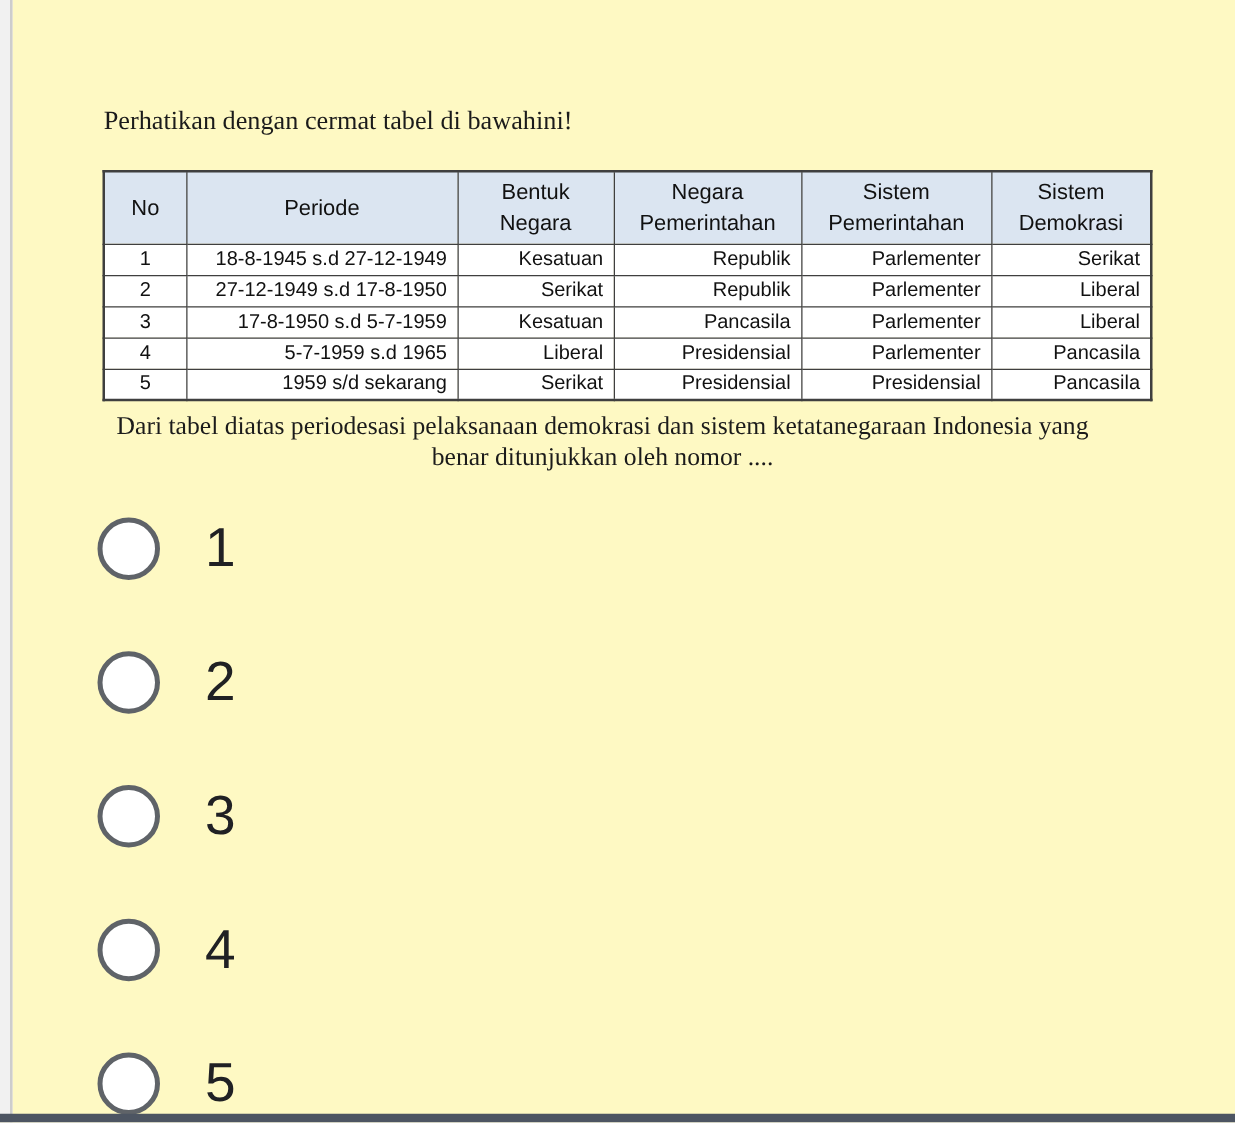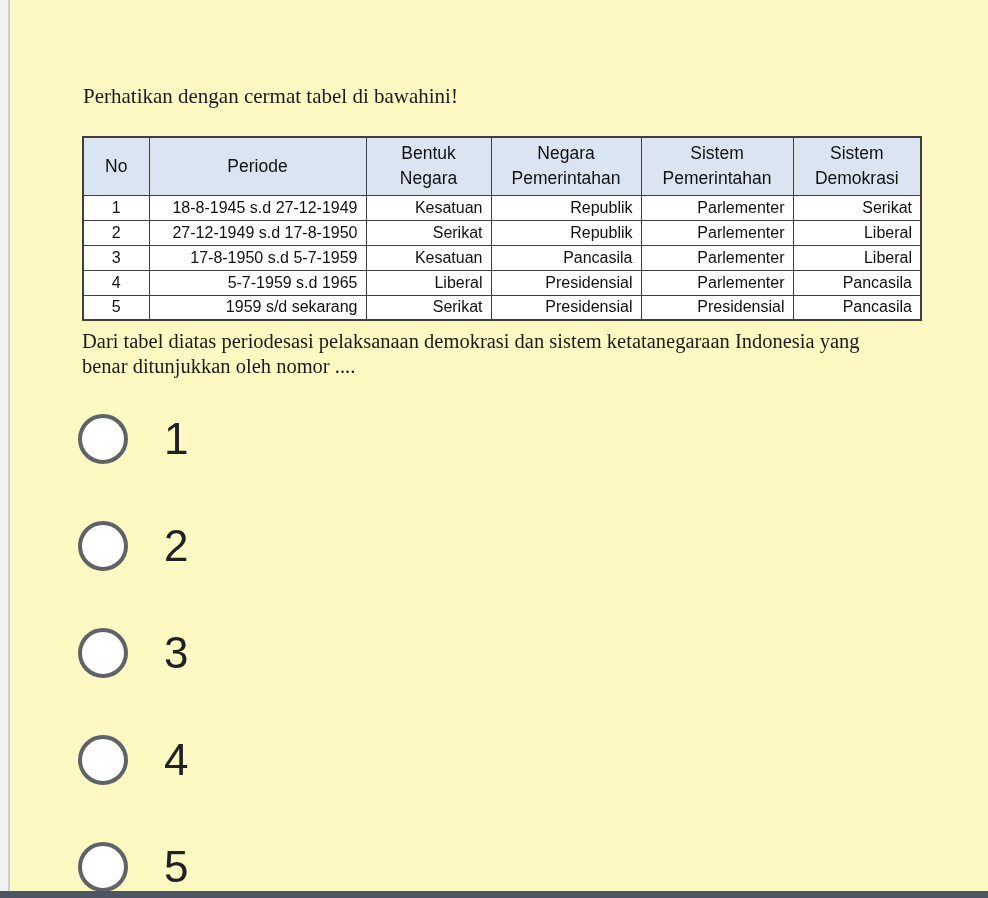--- a/index.html
+++ b/index.html
@@ -14,21 +14,21 @@
   .page{position:relative;width:988px;height:898px;background:#fef9c3;font-family:"Liberation Serif",serif;}
   .left-strip{position:absolute;left:0;top:0;width:10px;height:898px;background:#f1f1f1;border-right:2px solid #cdcdcd;}
   .intro{position:absolute;left:83px;top:84px;font-size:21px;color:#1b1b1b;}
   table.qtable{position:absolute;left:82px;top:136px;border-collapse:collapse;table-layout:fixed;width:838px;border:2px solid var(--border);font-family:Liberation Sans, sans-serif;}
   table.qtable th,table.qtable td{border:1px solid var(--border);color:#111;}
   table.qtable th{background:var(--header-bg);font-weight:normal;font-size:17.5px;height:58px;text-align:center;vertical-align:middle;line-height:1.45;}
   table.qtable th div{word-spacing:100vw;} 
   table.qtable td{font-size:16px;height:25px;padding:0 8px;text-align:right;vertical-align:middle;background:#fff;}
   table.qtable td.col0{text-align:center;padding:0;}
   col.c0{width:66px;}col.c1{width:217px;}col.c2{width:125px;}col.c3{width:150px;}col.c4{width:152px;}col.c5{width:128px;}
-  .prompt{position:absolute;left:82px;top:329px;width:800px;font-size:20.5px;line-height:1.22;color:#1b1b1b;}
+  .prompt{position:absolute;left:82px;top:329px;width:800px;font-size:20.5px;line-height:1.22;color:#1b1b1b;text-align:center;}
   .options{position:absolute;left:78px;top:414px;font-family:"Liberation Sans",sans-serif;}
   .option-row{display:flex;align-items:center;height:50px;margin-bottom:57px;cursor:pointer;}
   .option-row:last-child{margin-bottom:0;}
   .radio{display:inline-block;width:50px;height:50px;border:4px solid var(--ring);border-radius:50%;background:#fff;flex:0 0 auto;}
   .option-label{margin-left:36px;font-size:44px;color:var(--opt-text);line-height:1;}
   .bottom-bar{position:absolute;left:0;top:891px;width:988px;height:7px;background:var(--bar);}
 </style>
 </head>
 <body>
 

